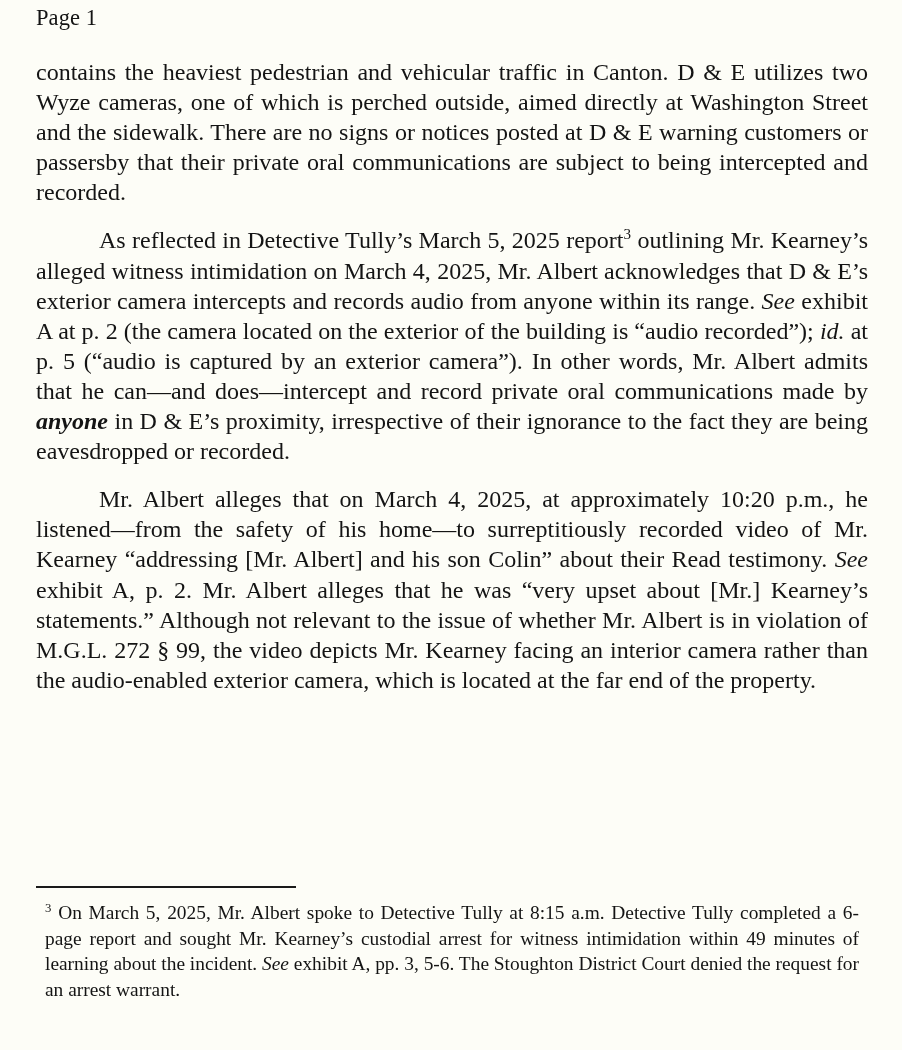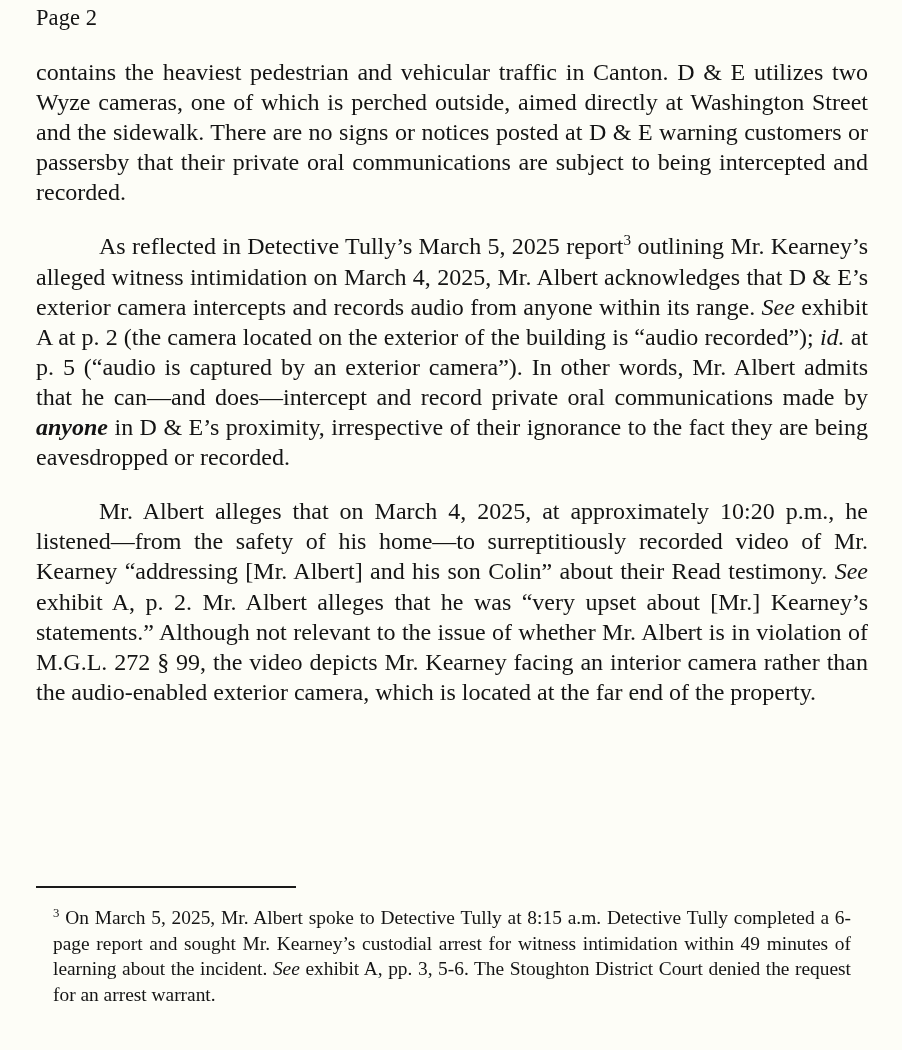--- a/index.html
+++ b/index.html
@@ -49,21 +49,21 @@
     font-size: 24px;
     line-height: 30.1px;
     text-align: justify;
     text-justify: inter-word;
     letter-spacing: 0px;
     word-spacing: 0px;
     hyphens: none;
     -webkit-hyphens: none;
   }
   p.para + p.para {
-    margin-top: 24px;
+    margin-top: 18px;
   }
   p.indent {
     text-indent: 63px;
   }
   
   p.para:last-child { }
 
   em.it {
     font-style: italic;
   }
@@ -85,40 +85,40 @@
     top: 886px;
     width: 832px;
   }
   .footnote-rule {
     width: 260px;
     height: 0;
     border-top: 2.1px solid #1a1a1a;
     margin: 0 0 12px 0;
   }
   p.footnote {
-    margin: 17px;
+    margin: 9px;
     font-size: 19.4px;
     line-height: 25.6px;
     text-align: justify;
     text-justify: inter-word;
     hyphens: none;
     -webkit-hyphens: none;
   }
   p.footnote sup.fnnum {
     font-size: 0.66em;
     vertical-align: super;
     line-height: 0;
   }
 </style>
 </head>
 <body style="background: rgb(253, 253, 247); color: rgb(20, 20, 20);">
 
 <div class="page">
 
-  <div class="page-header">Page 2</div>
+  <div class="page-header">Page 1</div>
 
   <div class="body-block">
     <p class="para"><span>contains the heaviest pedestrian and vehicular traffic in Canton. D &amp; E utilizes two Wyze cameras, one of which is perched outside, aimed directly at Washington Street and the sidewalk. There are no signs or notices posted at D &amp; E warning customers or passersby that their private oral communications are subject to being intercepted and recorded.</span></p>
     <p class="para indent"><span>As reflected in Detective Tully’s March 5, 2025 report</span><sup class="fnref">3</sup><span> outlining Mr. Kearney’s alleged witness intimidation on March 4, 2025, Mr. Albert acknowledges that D &amp; E’s exterior camera intercepts and records audio from anyone within its range. </span><em class="it">See</em><span> exhibit A at p. 2 (the camera located on the exterior of the building is “audio recorded”); </span><em class="it">id.</em><span> at p. 5 (“audio is captured by an exterior camera”). In other words, Mr. Albert admits that he can—and does—intercept and record private oral communications made by </span><strong class="bi">anyone</strong><span> in D &amp; E’s proximity, irrespective of their ignorance to the fact they are being eavesdropped or recorded.</span></p>
     <p class="para indent"><span>Mr. Albert alleges that on March 4, 2025, at approximately 10:20 p.m., he listened—from the safety of his home—to surreptitiously recorded video of Mr. Kearney “addressing [Mr. Albert] and his son Colin” about their Read testimony. </span><em class="it">See</em><span> exhibit A, p. 2. Mr. Albert alleges that he was “very upset about [Mr.] Kearney’s statements.” Although not relevant to the issue of whether Mr. Albert is in violation of M.G.L. 272 § 99, the video depicts Mr. Kearney facing an interior camera rather than the audio-enabled exterior camera, which is located at the far end of the property.</span></p>
   </div>
 
   <div class="footnote-area">
     <div class="footnote-rule"></div>
     <p class="footnote"><sup class="fnnum">3</sup><span> On March 5, 2025, Mr. Albert spoke to Detective Tully at 8:15 a.m. Detective Tully completed a 6-page report and sought Mr. Kearney’s custodial arrest for witness intimidation within 49 minutes of learning about the incident. </span><em class="it">See</em><span> exhibit A, pp. 3, 5-6. The Stoughton District Court denied the request for an arrest warrant.</span></p>

